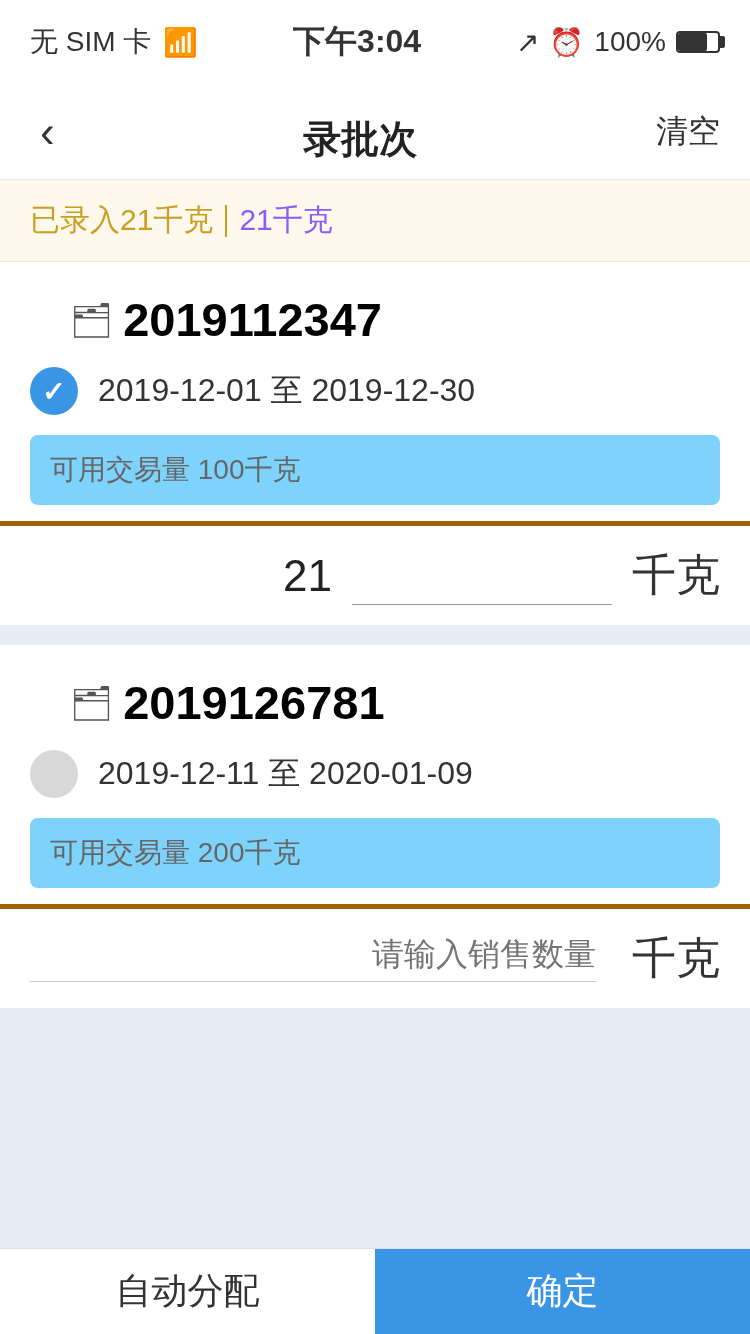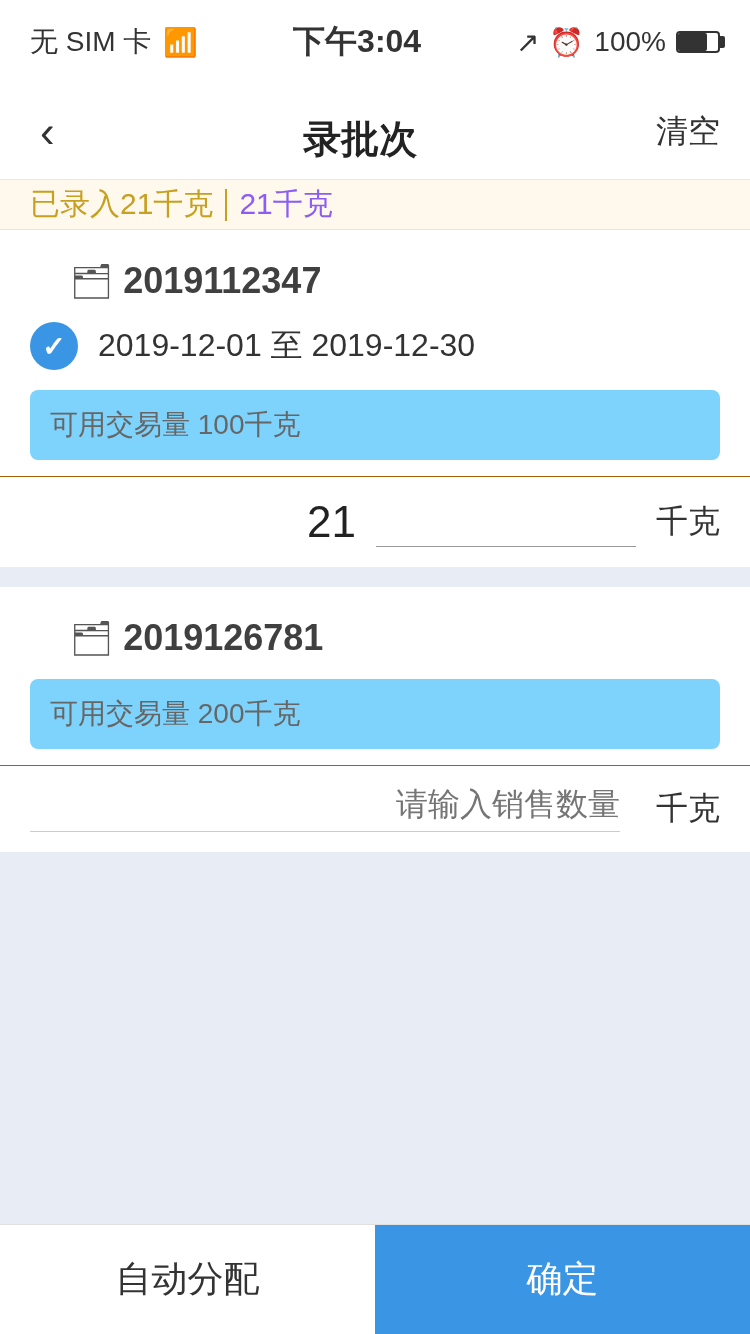--- a/index.html
+++ b/index.html
@@ -67,21 +67,21 @@
     }
     .nav-action {
       font-size: 32px;
       color: #333;
       cursor: pointer;
     }
 
     
     .info-banner {
       background: #fef9ec;
-      padding: 4px 30px;
+      padding: 20px 30px;
       display: flex;
       align-items: center;
       gap: 12px;
       border-bottom: 1px solid #f5e6b8;
     }
     .info-label {
       font-size: 30px;
       color: #c8a020;
     }
     .info-divider {
@@ -103,23 +103,23 @@
       padding: 30px 30px 10px 70px;
       display: flex;
       align-items: center;
       gap: 10px;
     }
     .batch-icon {
       font-size: 34px;
       color: #555;
     }
     .batch-number {
-      font-size: 36px;
+      font-size: 47px;
       font-weight: 600;
-      color: #404040;
+      color: #000000;
     }
     .batch-date-row {
       padding: 10px 30px 10px 30px;
       display: flex;
       align-items: center;
       gap: 20px;
     }
     .batch-checkbox {
       width: 48px;
       height: 48px;
@@ -154,29 +154,29 @@
     }
 
     
     .quantity-row {
       padding: 20px 30px;
       display: flex;
       align-items: center;
       justify-content: flex-end;
       gap: 20px;
       background: #fff;
-      border-top: 1px solid #a16207;
+      border-top: 5px solid #a16207;
     }
     .quantity-value {
       font-size: 44px;
       font-weight: 400;
       color: #222;
     }
     .quantity-unit {
-      font-size: 32px;
+      font-size: 44px;
       color: #333;
     }
     .quantity-input {
       border: none;
       outline: none;
       font-size: 36px;
       color: #999;
       text-align: right;
       background: transparent;
       flex: 1;
@@ -187,21 +187,21 @@
       height: 20px;
       background: #e8ecf5;
     }
 
     
     .bottom-bar {
       position: fixed;
       bottom: 0;
       left: 0;
       width: 750px;
-      height: 110px;
+      height: 86px;
       display: flex;
       background: #fff;
       border-top: 1px solid #e0e0e0;
     }
     .btn-auto {
       flex: 1;
       display: flex;
       align-items: center;
       justify-content: center;
       font-size: 36px;
@@ -292,20 +292,26 @@
     </div>
   </div>
 
   <div class="section-separator"></div>
 
   <div class="batch-card">
     <div class="batch-header">
       <span class="batch-icon">🗂</span>
       <span class="batch-number">2019126781</span>
     </div>
+    <div class="batch-date-row">
+      <div class="batch-checkbox unchecked">
+        <span class="check-mark"></span>
+      </div>
+      <span class="batch-date-text">2019-12-11 至 2020-01-09</span>
+    </div>
     <div class="batch-availability">可用交易量 200千克</div>
     <div class="quantity-row">
       <div style="flex:1; display:flex; align-items:center; justify-content:flex-end; border-bottom:1px solid #ccc; padding-bottom:8px; margin-right:16px;">
         <input type="text" class="quantity-input" style="color: rgb(187, 187, 187); font-size: 32px; text-align: right;" placeholder="请输入销售数量">
       </div>
       <span class="quantity-unit">千克</span>
     </div>
   </div>
 
   <div class="empty-area"></div>

